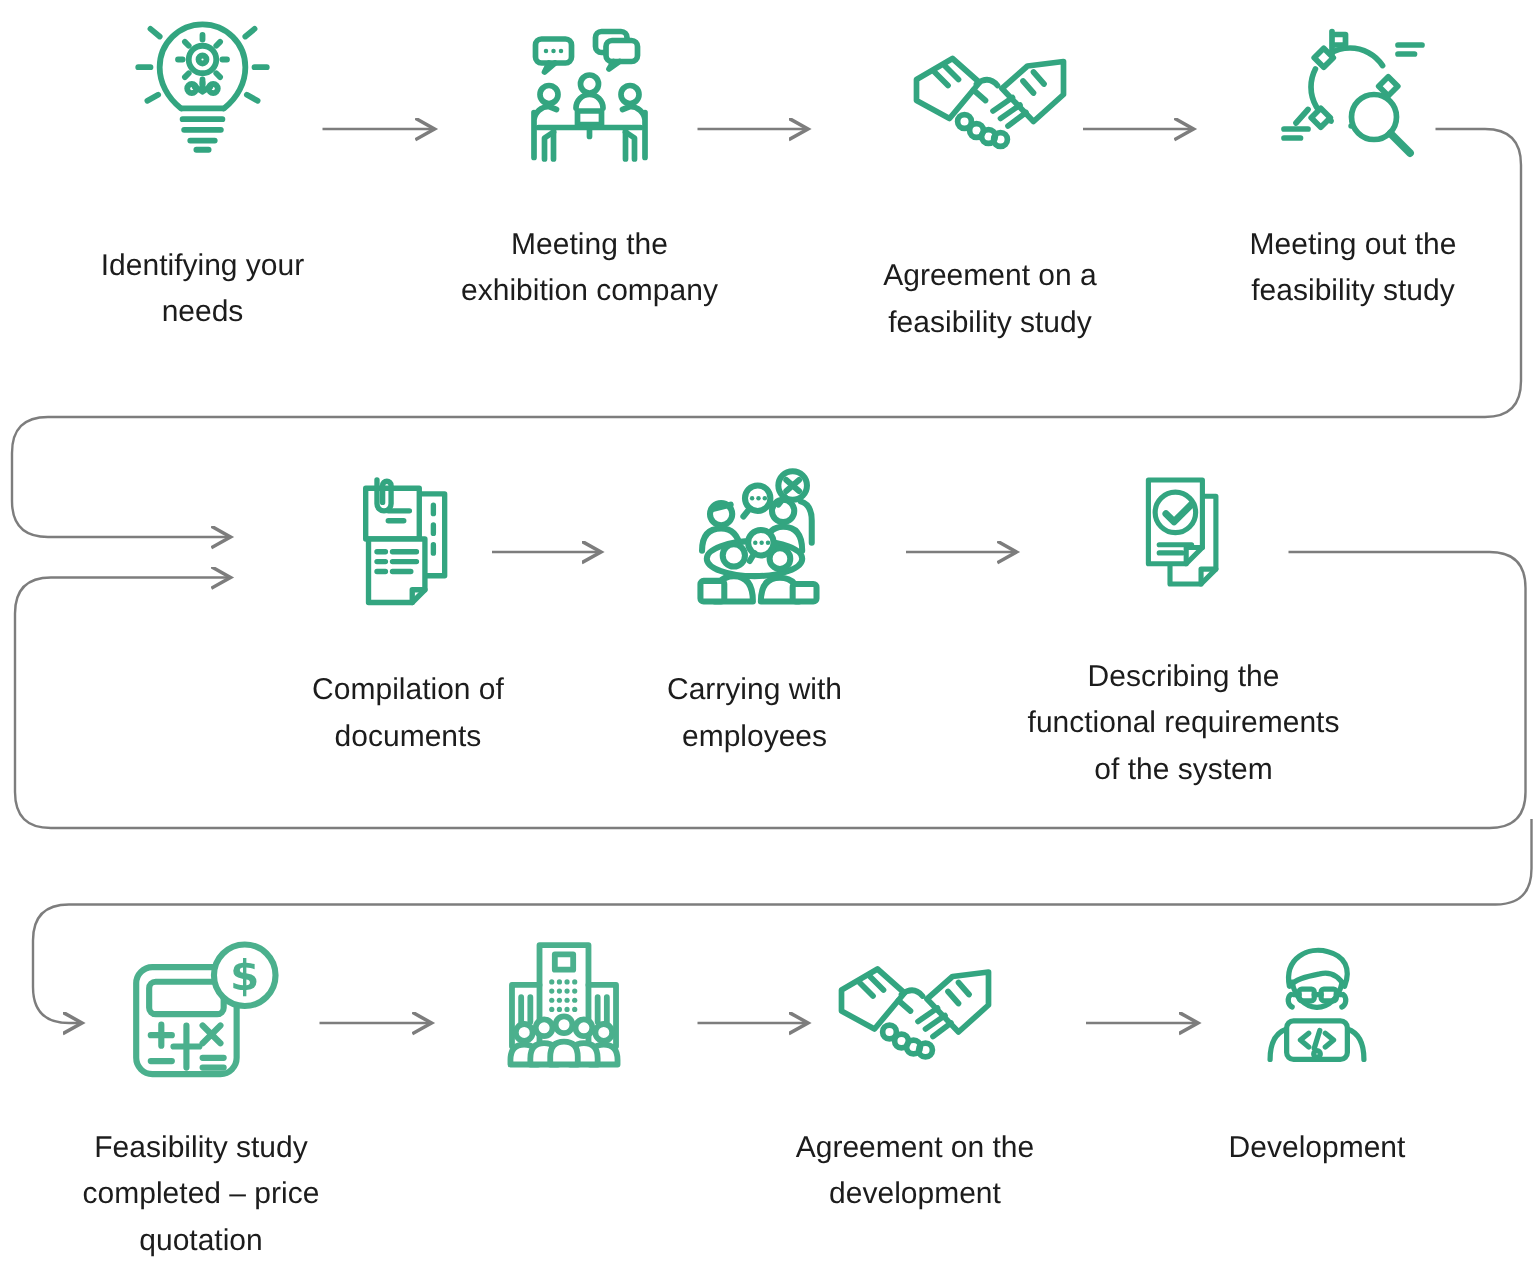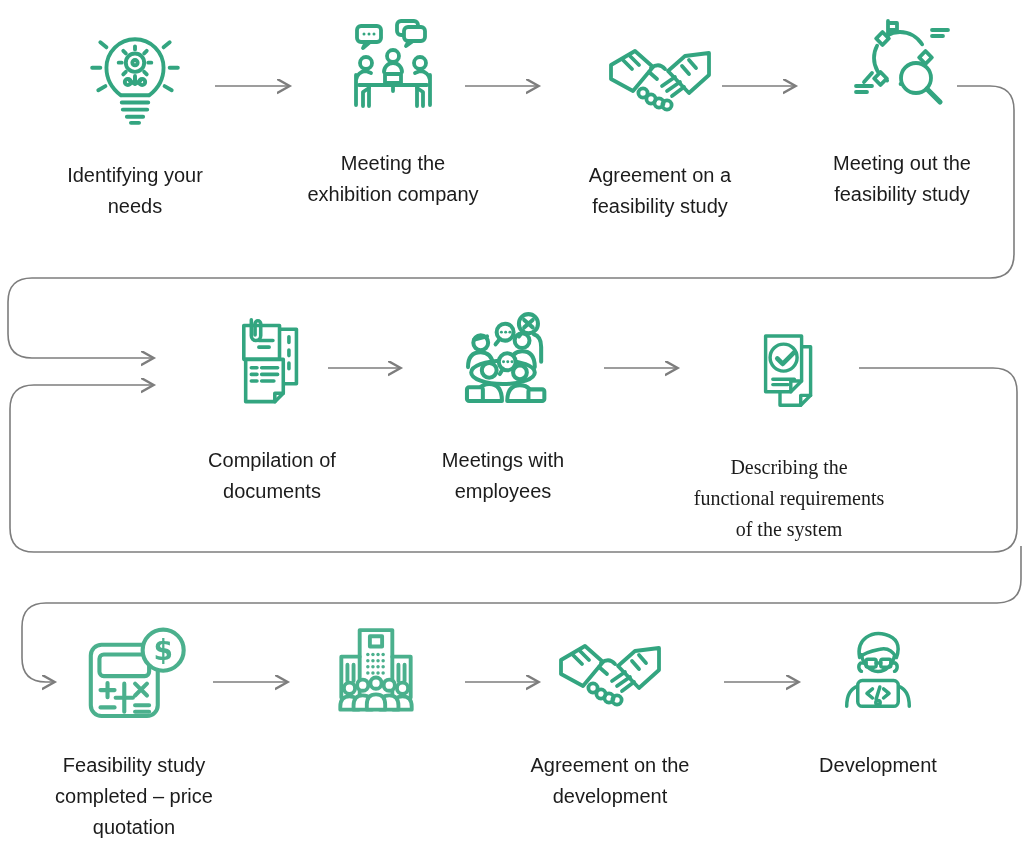--- a/index.html
+++ b/index.html
@@ -44,21 +44,21 @@
     <line x1="328" y1="368" x2="400" y2="368" marker-end="url(#arr)"></line>
     <line x1="604" y1="368" x2="677" y2="368" marker-end="url(#arr)"></line>
     <path d="M 859 368 H 993 Q 1017 368 1017 392 V 528 Q 1017 552 993 552 H 34 Q 10 552 10 528 V 409 Q 10 385 34 385 H 153" marker-end="url(#arr)"></path>
     <path d="M 1021 546 V 579 Q 1021 603 997 603 H 46 Q 22 603 22 627 V 658 Q 22 682 46 682 H 54" marker-end="url(#arr)"></path>
     <line x1="213" y1="682" x2="287" y2="682" marker-end="url(#arr)"></line>
     <line x1="465" y1="682" x2="538" y2="682" marker-end="url(#arr)"></line>
     <line x1="724" y1="682" x2="798" y2="682" marker-end="url(#arr)"></line>
   </g>
 </svg>
 
-<div class="step row1" style="left:35px;top:24px;width:200px;">
+<div class="step row1" style="left:35px;top:1px;width:200px;gap:25px;">
   <div class="iconbox icon">
     <svg class="ic" width="102" height="106" viewBox="0 0 100 100">
       <path d="M36 65 C27 58 22 48 22 38 A28 28 0 1 1 78 38 C78 48 73 58 64 65"></path>
       <path d="M37 65 h26 M37 72 h26 M38 79 h24 M42 86 h16 M46 92 h8"></path>
       <circle cx="50" cy="33" r="9"></circle>
       <circle cx="50" cy="33" r="2.6"></circle>
       <path d="M50 20 v-3 M50 46 v3 M37 33 h-3 M63 33 h3 M41 24 l-2.5 -2.5 M59 24 l2.5 -2.5 M41 42 l-2.5 2.5 M59 42 l2.5 2.5"></path>
       <path d="M50 48 v6 M50 54 l-5 -3 M50 54 l5 -3"></path>
       <circle cx="43" cy="52" r="3"></circle>
       <circle cx="57" cy="52" r="3"></circle>
@@ -87,21 +87,21 @@
       <path d="M13 57 v30 M13 62 a10 10 0 0 1 10 -9 l5 2 M20 88 v-14 l6 -4"></path>
       <circle cx="77" cy="45" r="6"></circle>
       <path d="M87 57 v30 M87 62 a10 10 0 0 0 -10 -9 l-5 2 M80 88 v-14 l-6 -4"></path>
       <path d="M16 67 h68 M26 67 v21 M74 67 v21 M50 67 v6"></path>
     </svg>
   </div>
   <div class="label">Meeting the
 exhibition company</div>
 </div>
 
-<div class="step row1" style="left:545px;top:24px;width:230px;">
+<div class="step row1" style="left:545px;top:12px;width:230px;gap:21px;">
   <div class="iconbox icon">
     <svg class="ic" width="110" height="80" viewBox="0 0 110 78">
       <path d="M6 24 L30 10 L48 26 L28 50 L6 38 Z"></path>
       <path d="M25 15 l9 9 M18 19 l9 9"></path>
       <path d="M104 12 L80 15 L63 30 L84 52 L104 34 Z"></path>
       <path d="M84 19 l7 8 M77 25 l7 8"></path>
       <path d="M46 27 q8 -6 14 1"></path>
       <path d="M44 31 l8 7"></path>
       <circle cx="38" cy="52" r="4.6"></circle>
       <circle cx="46" cy="58" r="4.6"></circle>
@@ -172,25 +172,25 @@
         <circle class="dot" cx="52.5" cy="19" r="1.4"></circle>
         <circle class="dot" cx="56.5" cy="19" r="1.4"></circle>
       <path d="M47 25.5 l-4 5"></path>
       <circle class="fw" cx="54" cy="47" r="8"></circle>
       <circle class="dot" cx="50.5" cy="47" r="1.4"></circle>
         <circle class="dot" cx="54.5" cy="47" r="1.4"></circle>
         <circle class="dot" cx="58.5" cy="47" r="1.4"></circle>
       <path d="M50 53.5 l-3 5"></path>
     </svg>
   </div>
-  <div class="label">Meetings with
+  <div class="label">Carrying with
 employees</div>
 </div>
 
-<div class="step row2" style="left:659px;top:312px;width:260px;font-family:Liberation Serif, serif;">
+<div class="step row2" style="left:659px;top:296px;width:260px;">
   <div class="iconbox icon">
     <svg class="ic" width="90" height="112" viewBox="0 0 100 100">
       <path d="M40 22 h34 v54 l-11 11 h-23 z"></path>
       <path d="M63 87 v-11 h11"></path>
       <path class="fw" d="M24 10 h40 v50 l-12 12 h-28 z"></path>
       <path d="M52 72 v-12 h12"></path>
       <circle cx="44" cy="34" r="15"></circle>
       <path class="thick" d="M37 35 l6 6 l13 -13"></path>
       <path d="M32 58 h24 M32 64 h17"></path>
     </svg>

